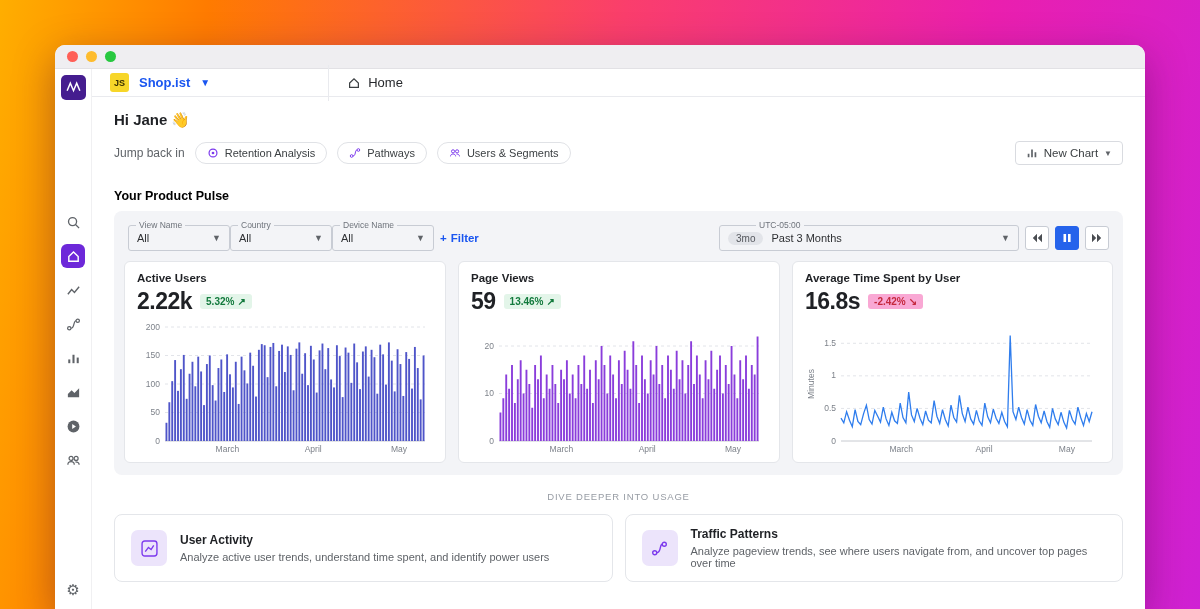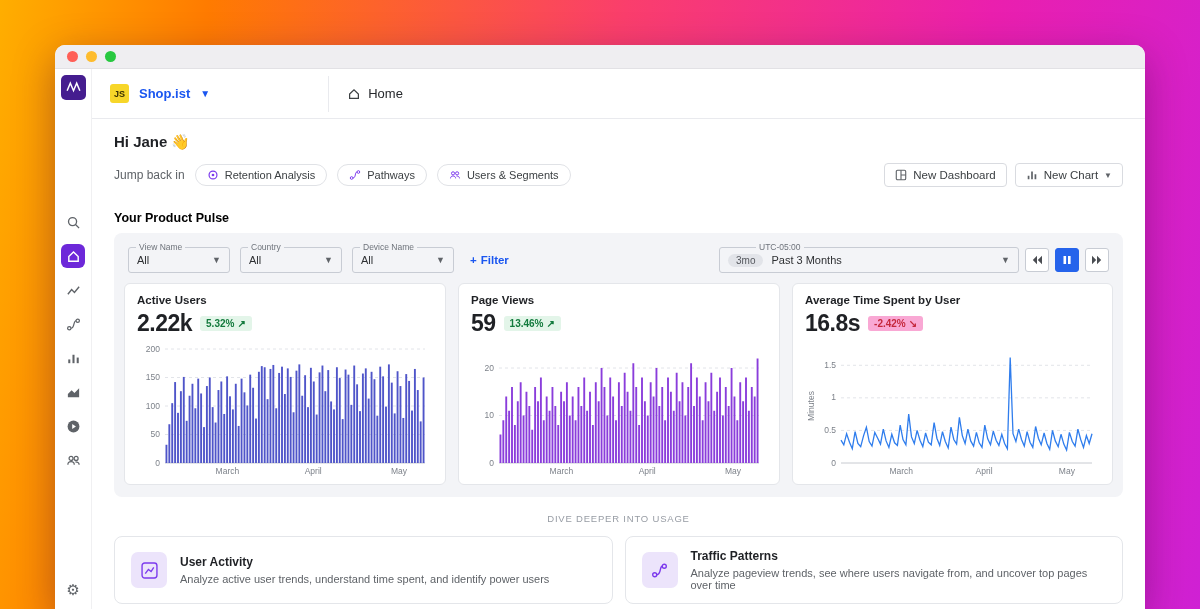--- a/index.html
+++ b/index.html
@@ -24,39 +24,39 @@
   .sidebar { width:37px; border-right:1px solid #f0f0f2; display:flex; flex-direction:column; align-items:center; padding-bottom:10px; }
   .logo { width:25px; height:25px; border-radius:5px; background:#451d8f; margin-top:6px; display:flex; align-items:center; justify-content:center; }
   .sb-icon { width:24px; height:24px; border-radius:6px; display:flex; align-items:center; justify-content:center; margin-top:10px; cursor:pointer; }
   .sb-icon.first { margin-top:110px; }
   .sb-icon.active { background:#6d28d9; }
   .sb-icon svg { display:block; }
   .sb-gear { margin-top:auto; font-size:15px; color:#5f6368; cursor:pointer; }
 
   
   .main { flex:1; display:flex; flex-direction:column; min-width:0; }
-  .topnav { height:50px; border-bottom:1px solid #e9eaee; display:flex; align-items:center; padding:0 18px; gap:10px; flex:0 0 auto;}
+  .topnav { height:28px; border-bottom:1px solid #e9eaee; display:flex; align-items:center; padding:0 18px; gap:10px; flex:0 0 auto;}
   .proj-badge { width:19px; height:19px; background:#f7d629; border-radius:3px; font-size:9px; font-weight:bold; color:#3a3000; display:flex; align-items:center; justify-content:center; }
   .proj-name { color:#1a56f0; font-size:13px; font-weight:bold; }
   .chev { font-size:10px; color:#1a56f0; }
   .vsep { width:1px; height:36px; background:#e9eaee; margin:0 8px 0 108px; }
   .nav-home { display:flex; align-items:center; gap:7px; font-size:13px; color:#26282c; }
 
   
   .content { flex:1; overflow:hidden; padding:14px 22px 0 22px; }
   .greeting { font-size:15px; font-weight:bold; color:#1f2125; }
   .jump-row { display:flex; align-items:center; margin-top:12px; gap:10px; }
   .jump-label { font-size:12px; color:#5f6368; }
   .chip { display:flex; align-items:center; gap:6px; border:1px solid #e0e2e6; border-radius:13px; padding:4px 11px; font-size:11px; color:#3c4043; background:#fff; cursor:pointer; }
   .actions { margin-left:auto; display:flex; gap:8px; }
   .btn { display:flex; align-items:center; gap:6px; border:1px solid #d9dbe0; border-radius:4px; padding:5px 10px; font-size:11.5px; color:#3c4043; background:#fff; cursor:pointer; }
   .section-title { margin-top:24px; font-size:12.5px; font-weight:bold; color:#000000; }
 
   .panel { margin-top:8px; background:#f3f4f7; border-radius:8px; padding:10px 10px 12px 10px; }
-  .filter-row { display:flex; align-items:center; gap:10px; padding:4px 4px 10px 4px; }
+  .filter-row { display:flex; align-items:center; padding:4px 4px 10px 4px; }
   .select { position:relative; border:1px solid #c8ccd4; border-radius:3px; height:26px; display:flex; align-items:center; padding:0 8px; font-size:11px; color:#2e3033; min-width:102px; background:#f3f4f7; cursor:pointer; }
   .select .flabel { position:absolute; top:-6px; left:7px; font-size:8.5px; color:#6e737b; background:#f3f4f7; padding:0 3px; }
   .select .sel-chev { margin-left:auto; font-size:9px; color:#5f6368; padding-left:10px; }
   .add-filter { display:flex; align-items:center; gap:4px; color:#1a56f0; font-size:11.5px; font-weight:bold; margin-left:6px; cursor:pointer; }
   .time-group { margin-left:auto; display:flex; align-items:center; gap:6px; }
   .time-select { min-width:300px; }
   .pill { background:#e2e4e9; border-radius:9px; padding:1px 8px; font-size:10px; color:#55585e; margin-right:8px; }
   .pb-btn { width:24px; height:24px; border:1px solid #c8ccd4; border-radius:3px; background:#fff; display:flex; align-items:center; justify-content:center; cursor:pointer; }
   .pb-btn.playing { background:#2563eb; border-color:#2563eb; }
 
@@ -185,28 +185,20 @@
             <svg width="12" height="12" viewBox="0 0 16 16">
                 <circle cx="5.4" cy="5.8" r="2.1" fill="none" stroke="#7c3aed" stroke-width="1.3"></circle>
                 <circle cx="10.8" cy="5.8" r="2.1" fill="none" stroke="#7c3aed" stroke-width="1.3"></circle>
                 <path d="M2 12.5 C2 10.4 3.6 9.3 5.4 9.3 C7.2 9.3 8.8 10.4 8.8 12.5" fill="none" stroke="#7c3aed" stroke-width="1.3"></path>
                 <path d="M10 9.4 C12.5 9.4 14 10.6 14 12.5" fill="none" stroke="#7c3aed" stroke-width="1.3"></path>
               </svg>
             <span>Users &amp; Segments</span>
           </span>
 
           <span class="actions">
-            <button class="btn">
-              <svg width="12" height="12" viewBox="0 0 14 14">
-                  <rect x="1.5" y="1.5" width="11" height="11" rx="1.5" fill="none" stroke="#5f6368" stroke-width="1.3"></rect>
-                  <line x1="7" y1="1.5" x2="7" y2="12.5" stroke="#5f6368" stroke-width="1.3"></line>
-                  <line x1="7" y1="7" x2="12.5" y2="7" stroke="#5f6368" stroke-width="1.3"></line>
-                </svg>
-              <span>New Dashboard</span>
-            </button>
             <button class="btn">
               <svg width="12" height="12" viewBox="0 0 14 14">
                   <line x1="3" y1="12" x2="3" y2="8" stroke="#5f6368" stroke-width="2"></line>
                   <line x1="7" y1="12" x2="7" y2="3" stroke="#5f6368" stroke-width="2"></line>
                   <line x1="11" y1="12" x2="11" y2="6" stroke="#5f6368" stroke-width="2"></line>
                 </svg>
               <span>New Chart</span>
               <span style="font-size:8px;color:#5f6368">▼</span>
             </button>
           </span>

